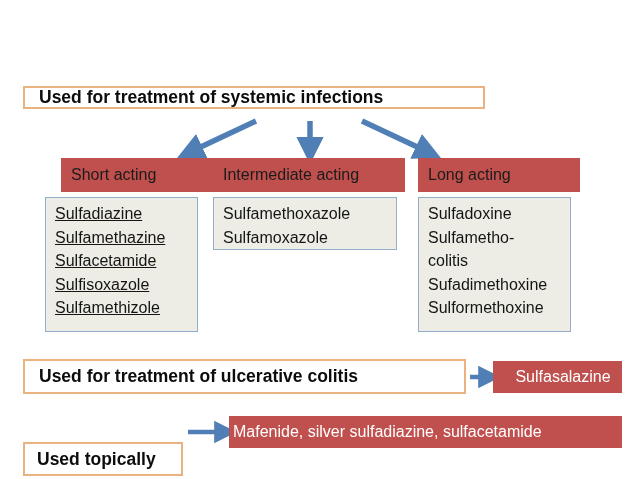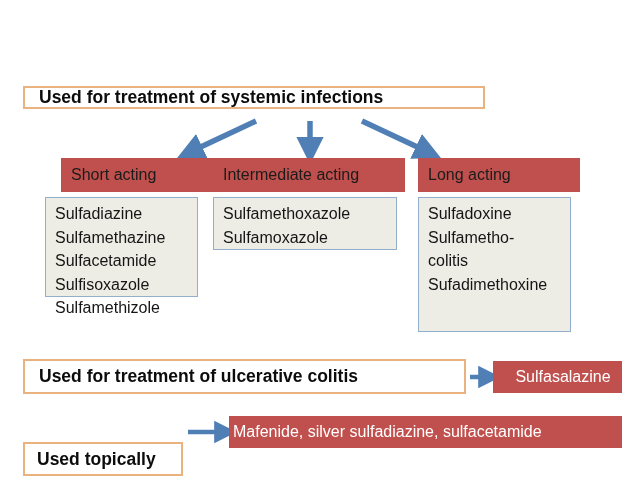--- a/index.html
+++ b/index.html
@@ -92,21 +92,21 @@
     padding-left: 12px;
     font-size: 17.5px;
     margin-top: 28px;
   }
 
   
   #head-short        { left: 45px;  top: 158px; width: 167px; height: 34px; margin-left: 16px; }
   #head-intermediate { left: 213px; top: 158px; width: 192px; height: 34px; }
   #head-long         { left: 418px; top: 158px; width: 162px; height: 34px; }
 
-  #list-short        { left: 45px;  top: 197px; width: 153px; height: 100px; }
+  #list-short        { left: 45px;  top: 197px; width: 153px; height: 135px; text-decoration: underline; }
   #list-intermediate { left: 213px; top: 197px; width: 184px; height: 53px; }
   #list-long         { left: 418px; top: 197px; width: 153px; height: 135px; }
 
   
   #res-sulfasalazine {
     left: 493px; top: 361px; width: 129px; height: 32px;
     font-size: 16px; padding-left: 11px; justify-content: center;
   }
   #res-topical {
     left: 229px; top: 416px; width: 393px; height: 32px;
@@ -179,20 +179,21 @@
   </div>
 
   <div class="redhead" id="head-long">
     <span>Long acting</span>
   </div>
   <div class="listbox" id="list-long">
     <div class="row">Sulfadoxine</div>
     <div class="row">Sulfametho-</div>
     <div class="row">colitis</div>
     <div class="row">Sufadimethoxine</div>
+    <div class="row">Sulformethoxine</div>
   </div>
 
   <div class="tanbox" id="hdr-colitis">
     <span>Used for treatment of ulcerative colitis</span>
   </div>
   <div class="redbox" id="res-sulfasalazine">
     <span>Sulfasalazine</span>
   </div>
 
   <div class="tanbox" id="hdr-topical">

